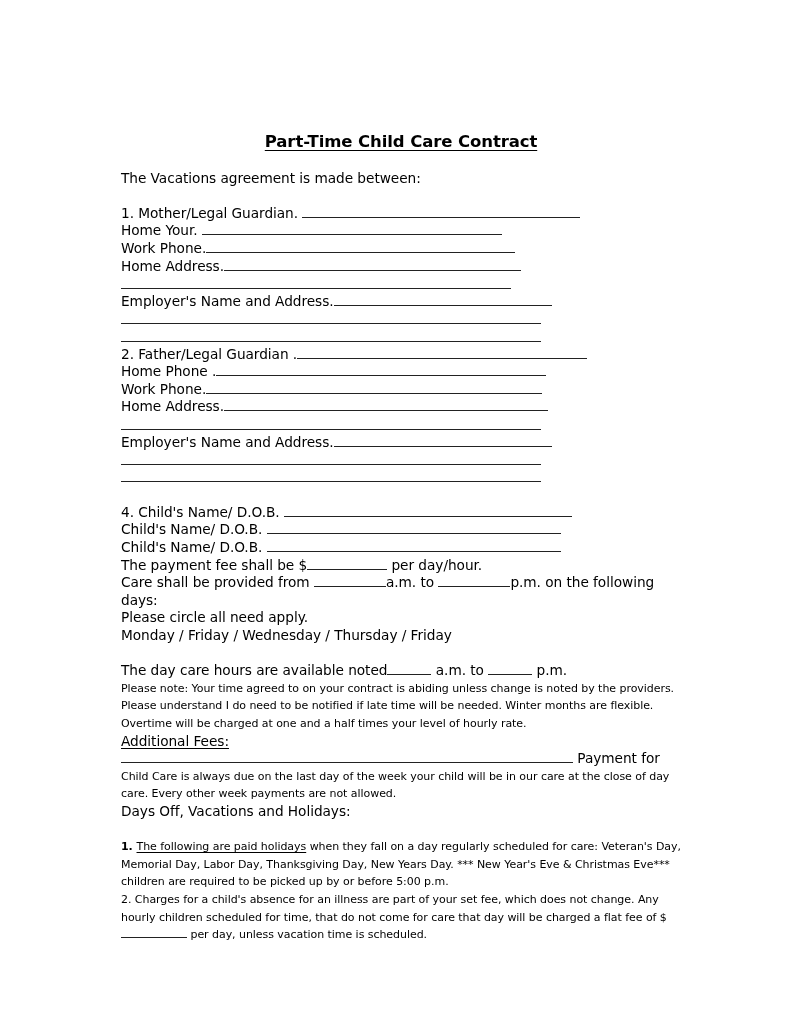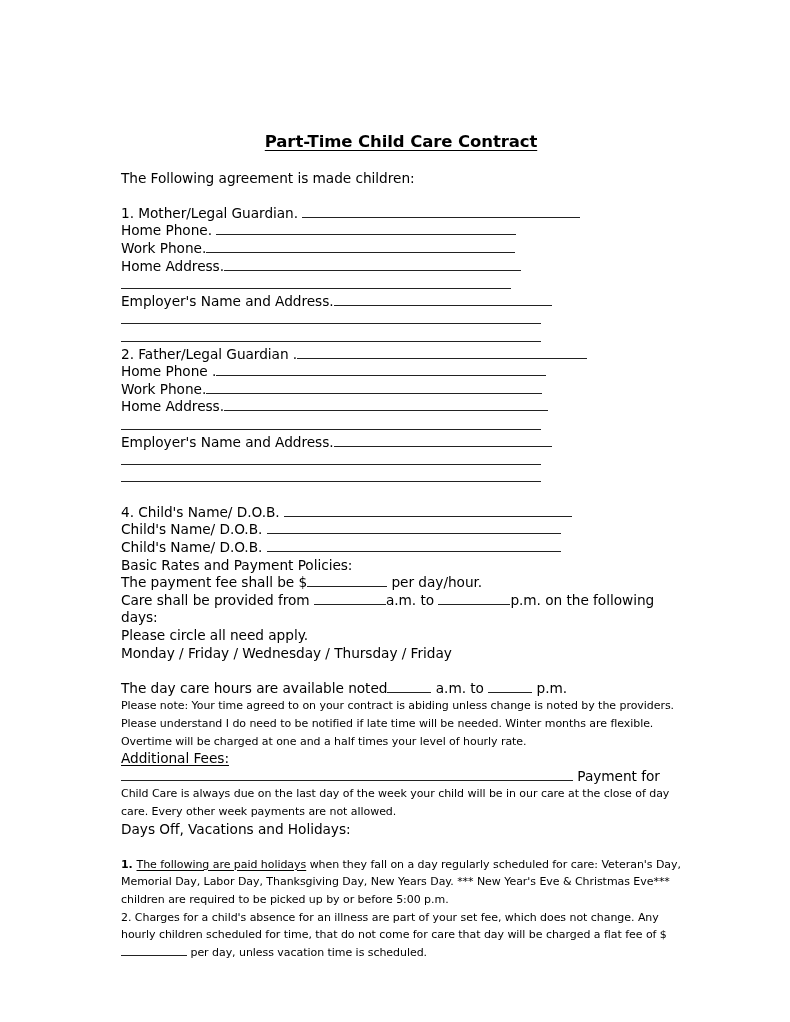--- a/index.html
+++ b/index.html
@@ -87,25 +87,25 @@
 </style>
 </head>
 <body>
 
 <div class="page">
   <div class="content">
 
     <div class="doc-title">Part-Time Child Care Contract</div>
 
     <div class="blank"></div>
-    <div class="ln">The Following agreement is made children:</div>
+    <div class="ln">The Vacations agreement is made between:</div>
     <div class="blank"></div>
 
     <div class="ln"><span>1. Mother/Legal Guardian. </span><span class="rule" style="width:278px"></span></div>
-    <div class="ln"><span>Home Phone. </span><span class="rule" style="width:300px"></span></div>
+    <div class="ln"><span>Home Your. </span><span class="rule" style="width:300px"></span></div>
     <div class="ln"><span>Work Phone.</span><span class="rule" style="width:309px"></span></div>
     <div class="ln"><span>Home Address.</span><span class="rule" style="width:297px"></span></div>
     <div class="ln rule-row"><span class="rule" style="width:390px"></span></div>
     <div class="ln"><span>Employer's Name and Address.</span><span class="rule" style="width:218px"></span></div>
     <div class="ln rule-row"><span class="rule" style="width:420px"></span></div>
     <div class="ln rule-row"><span class="rule" style="width:420px"></span></div>
 
     <div class="ln"><span>2. Father/Legal Guardian .</span><span class="rule" style="width:290px"></span></div>
     <div class="ln"><span>Home Phone .</span><span class="rule" style="width:330px"></span></div>
     <div class="ln"><span>Work Phone.</span><span class="rule" style="width:336px"></span></div>
@@ -115,21 +115,20 @@
     <div class="ln rule-row"><span class="rule" style="width:420px"></span></div>
     <div class="ln rule-row"><span class="rule" style="width:420px"></span></div>
 
 
     <div class="blank"></div>
 
     <div class="ln"><span>4. Child's Name/ D.O.B. </span><span class="rule" style="width:288px"></span></div>
     <div class="ln"><span>Child's Name/ D.O.B. </span><span class="rule" style="width:294px"></span></div>
     <div class="ln"><span>Child's Name/ D.O.B. </span><span class="rule" style="width:294px"></span></div>
 
-    <div class="ln">Basic Rates and Payment Policies:</div>
 
     <div class="ln"><span>The payment fee shall be $</span><span class="rule" style="width:80px"></span><span> per day/hour.</span></div>
 
     <div class="ln"><span>Care shall be provided from </span><span class="rule" style="width:72px"></span><span>a.m. to </span><span class="rule" style="width:72px"></span><span>p.m. on the following days:</span></div>
 
     <div class="ln">Please circle all need apply.</div>
     <div class="ln">Monday / Friday / Wednesday / Thursday / Friday</div>
 
     <div class="blank"></div>
 

